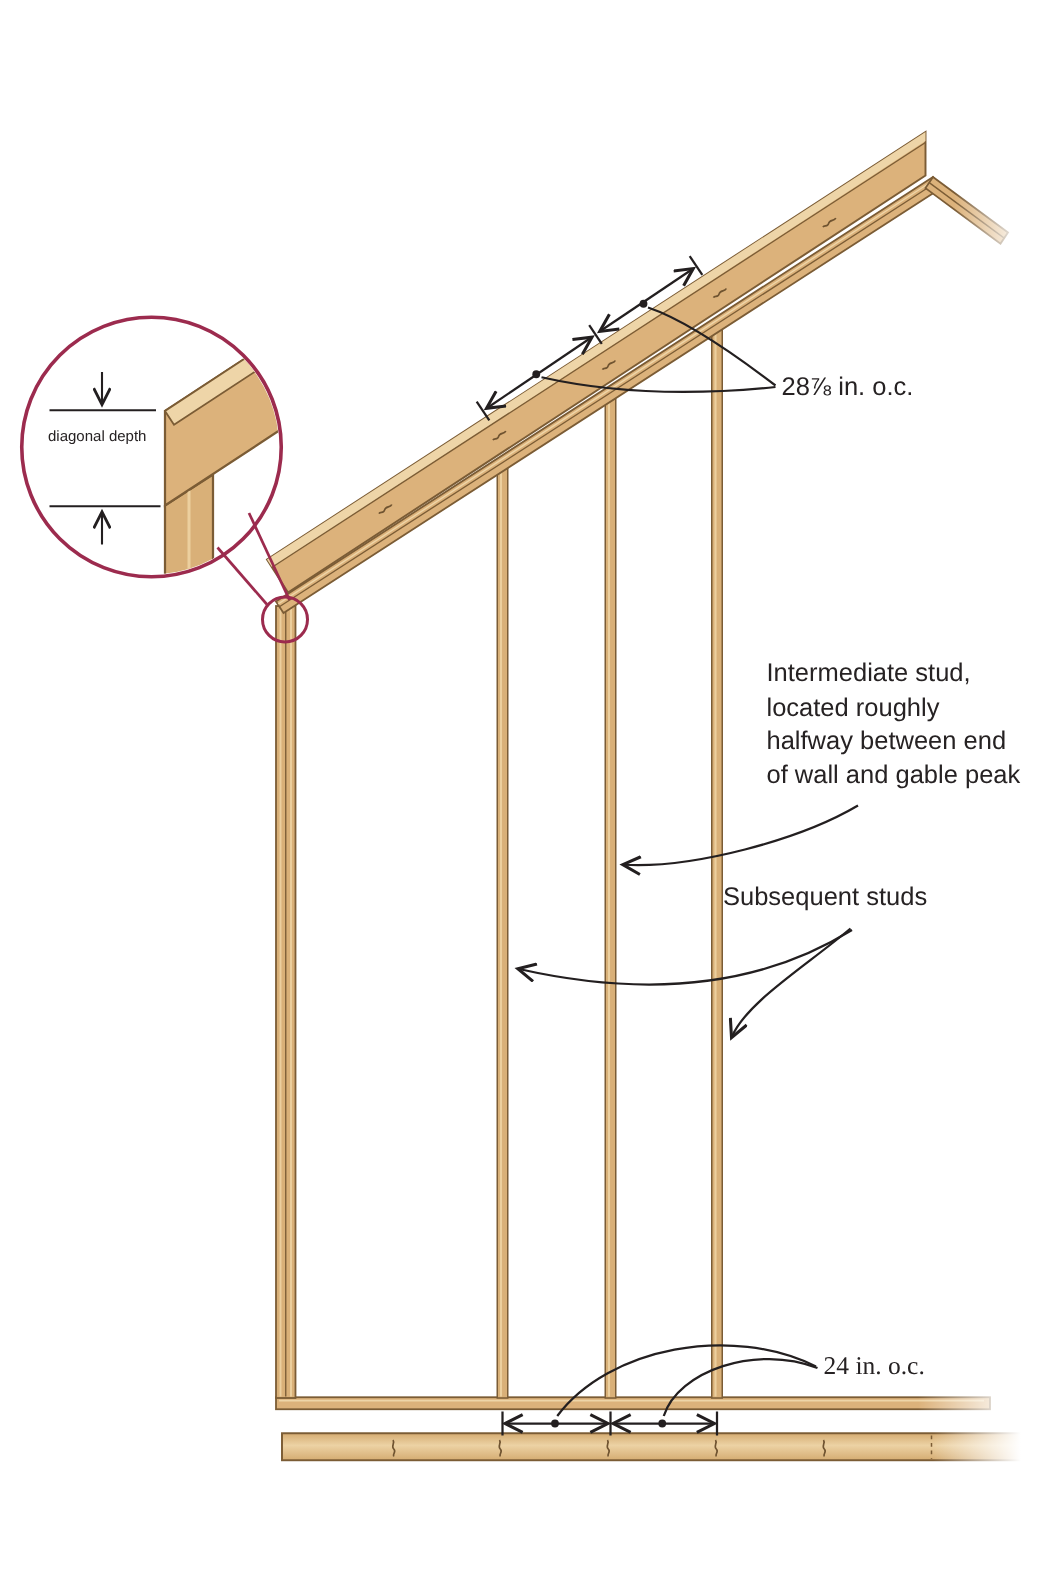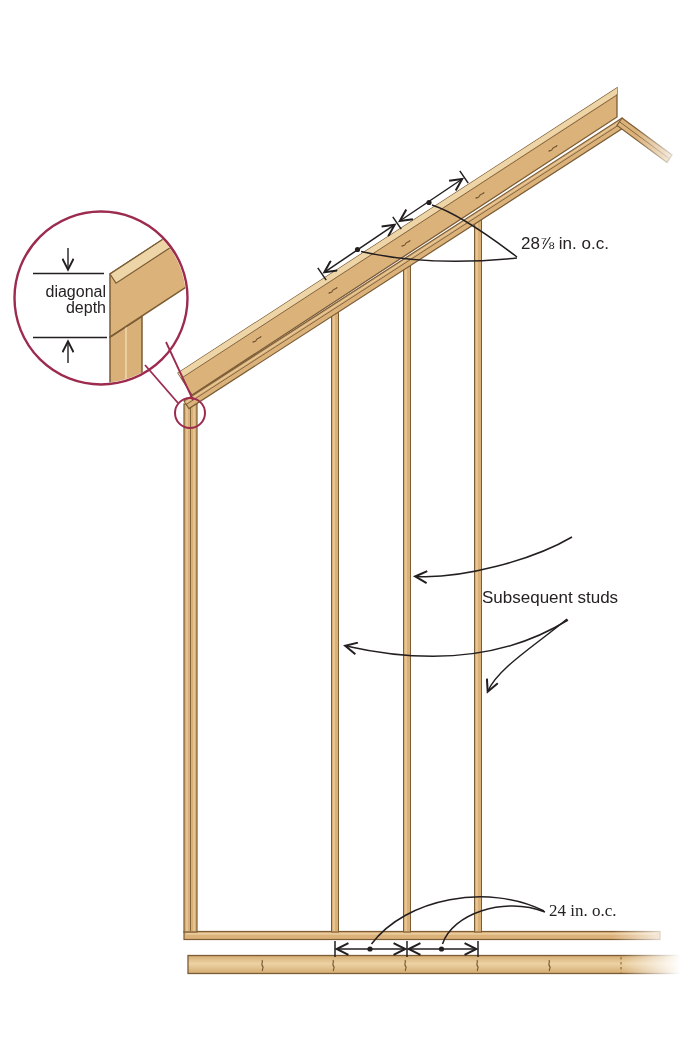--- a/index.html
+++ b/index.html
@@ -1,21 +1,21 @@
 <!DOCTYPE html>
 <html><head>
 <meta charset="utf-8">
 <style>
   html,body{margin:0;padding:0;background:#ffffff;}
   #stage{position:relative;width:700px;height:1049px;background:#ffffff;overflow:hidden;
          font-family:"Liberation Sans",sans-serif;color:#262223;}
   #drawing{position:absolute;left:0;top:0;}
   .lbl{position:absolute;color:#262223;font-size:17px;line-height:21px;white-space:nowrap;}
   .lbl-multiline{white-space:pre-line;line-height:22.5px;}
-  #callout-label{font-size:16px;line-height:15.5px;width:74px;text-align:right;white-space:normal;}
+  #callout-label{font-size:10px;line-height:15.5px;width:74px;text-align:left;white-space:normal;}
 </style>
 </head>
 <body>
 
 <div id="stage">
 
 <svg id="drawing" width="700" height="1049" viewBox="0 0 700 1049">
   <defs>
     <marker id="ah" viewBox="0 0 10 10" refX="8.6" refY="5" markerWidth="11" markerHeight="9" orient="auto-start-reverse">
       <path d="M0.5,0.6 L9.2,5 L0.5,9.4" fill="none" stroke="#231f20" stroke-width="1.5"></path>
@@ -156,20 +156,24 @@
     </g>
 
     <line x1="145" y1="365" x2="178" y2="403" stroke="#9c2b4e" stroke-width="1.8"></line>
     <line x1="166" y1="342" x2="193" y2="400" stroke="#9c2b4e" stroke-width="1.8"></line>
     <circle cx="190" cy="413" r="15" fill="none" stroke="#9c2b4e" stroke-width="2"></circle>
   </g>
 </svg>
 
 <div class="lbl" id="callout-label" style="left:32px;top:284px;">diagonal depth</div>
 
-<div class="lbl" style="left:521px;top:233px;">28⅞ in. o.c.</div>
+<div class="lbl" style="left:521px;top:247px;">28⅞ in. o.c.</div>
 
+<div class="lbl lbl-multiline" style="left:511px;top:438px;">Intermediate stud,
+located roughly
+halfway between end
+of wall and gable peak</div>
 
 <div class="lbl" style="left:482px;top:587px;">Subsequent studs</div>
 
 <div class="lbl" style="left:549px;top:900px;font-family:Liberation Serif, serif;">24 in. o.c.</div>
 
 </div>
 
 </body></html>

